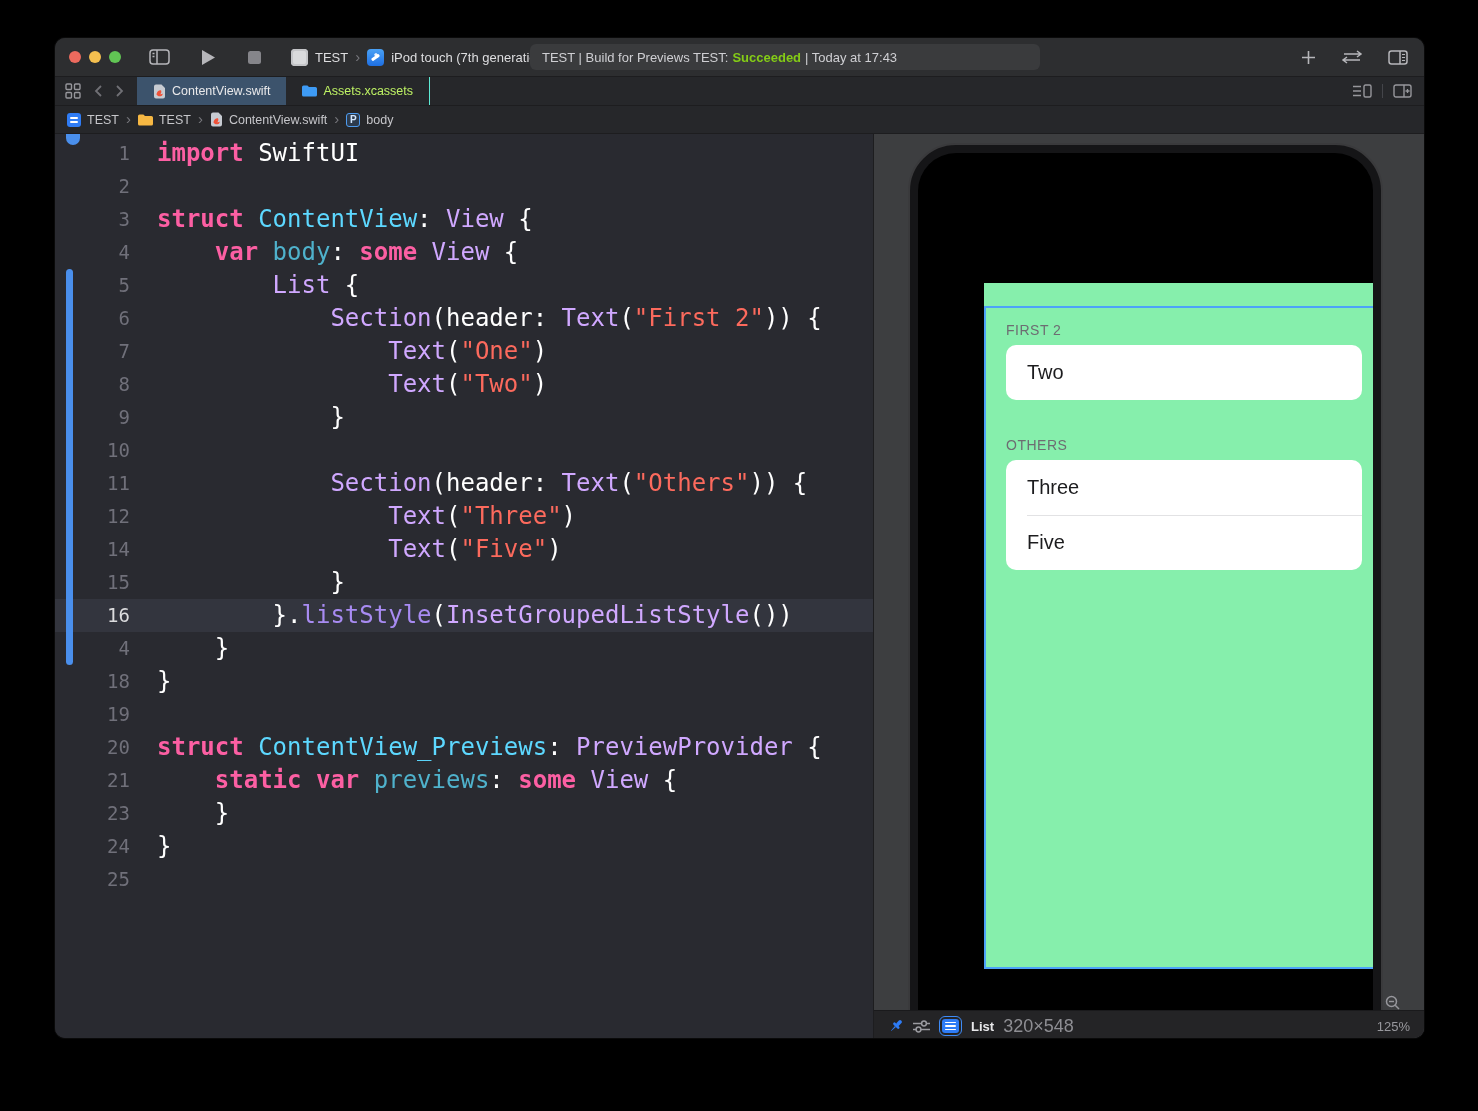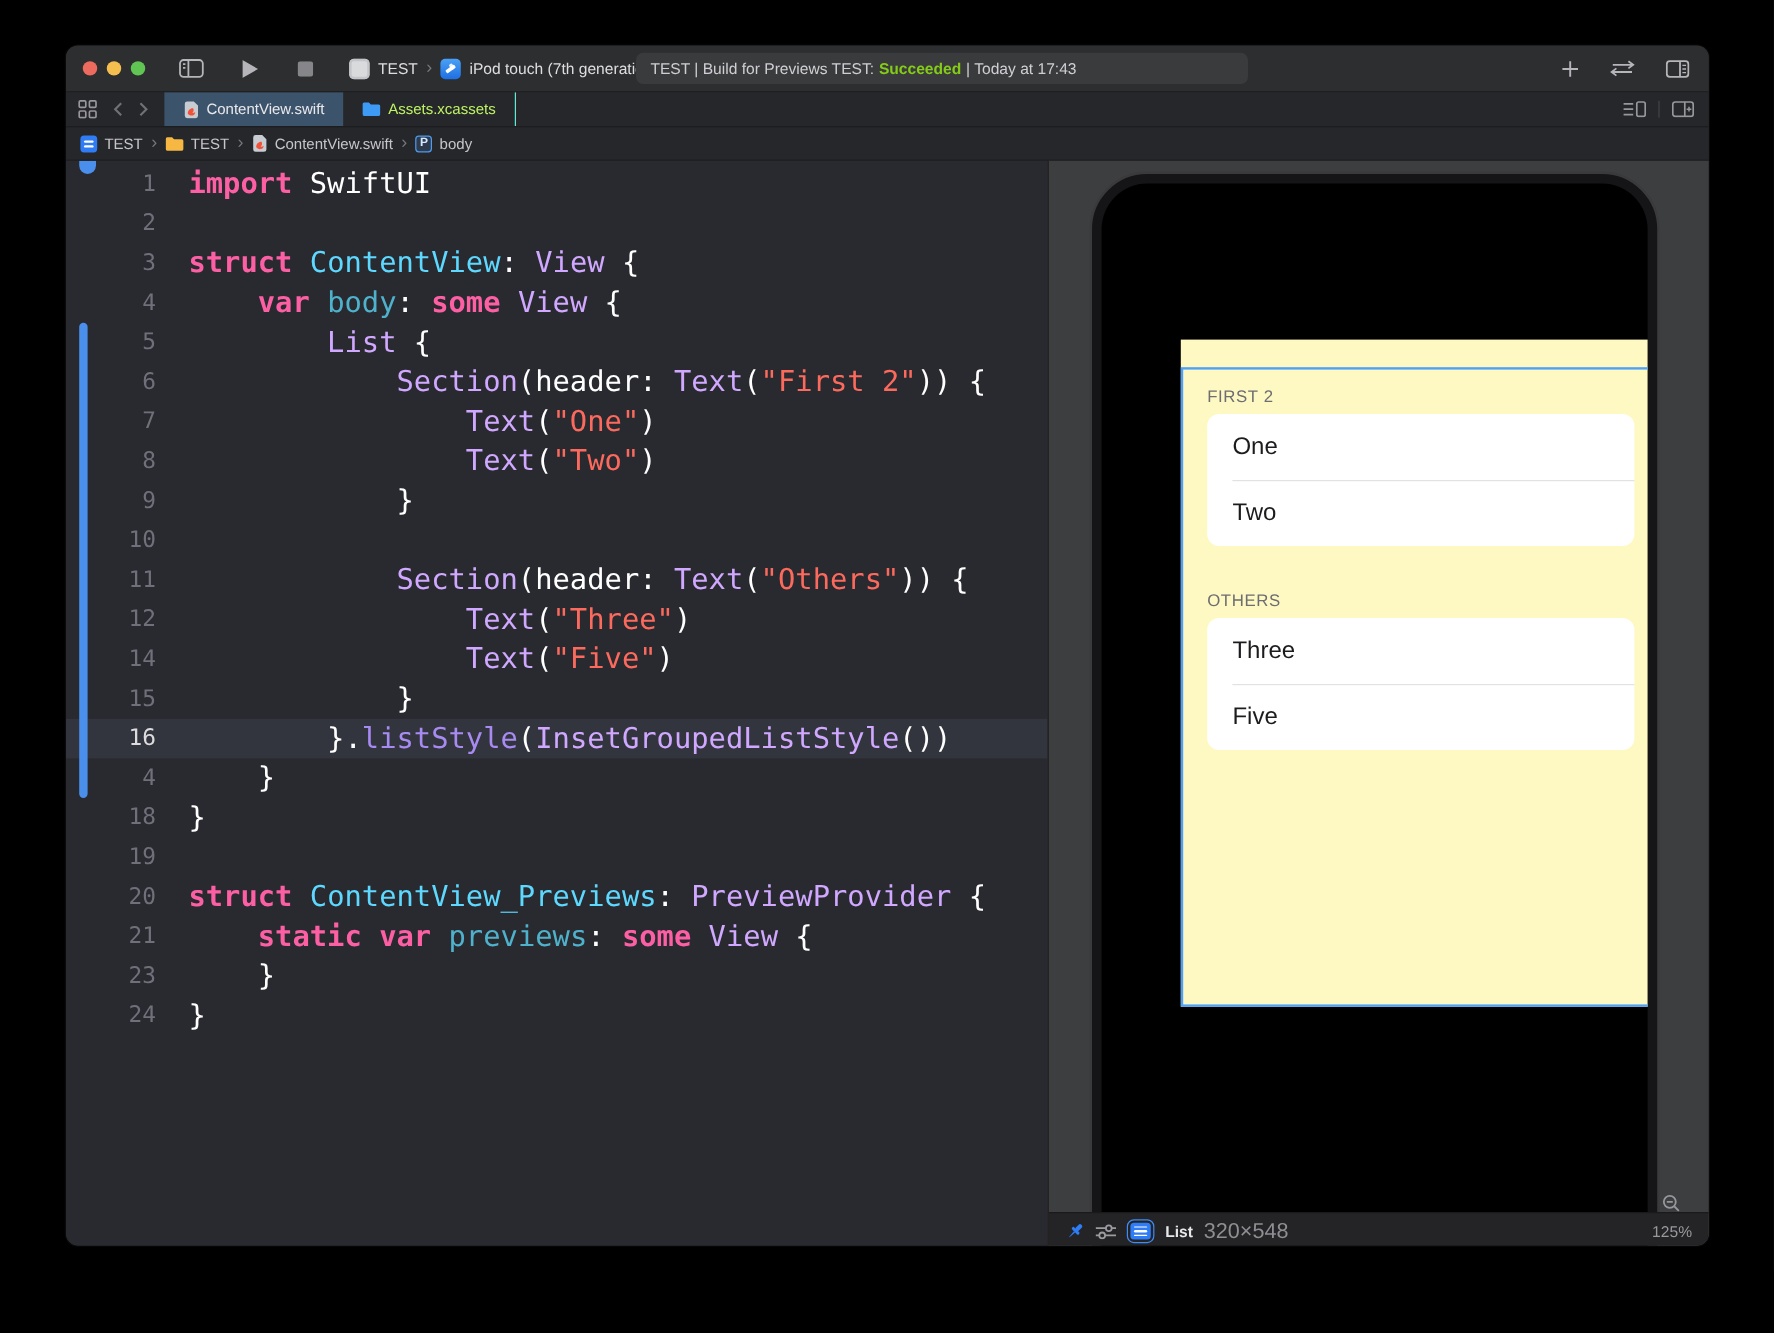--- a/index.html
+++ b/index.html
@@ -50,21 +50,21 @@
   .t-type{color:#D0A8FF;}
   .t-fn{color:#A88BF2;}
   .t-proj{color:#ACF2E4;}
   .t-str{color:#FC6A5D;}
   .changebar{position:absolute;left:11px;top:135px;width:7px;height:396px;background:#4A8FEC;border-radius:4px;}
   .changecap{position:absolute;left:11px;top:0;width:14px;height:11px;background:#4A8FEC;border-radius:0 0 7px 7px;}
   
   .canvas{position:relative;flex:1;background:#3D3E40;border-left:1px solid #1d1d1f;overflow:hidden;}
   .phone{position:absolute;left:34px;top:9px;width:475px;height:1060px;border-radius:48px;background:#151517;border:2px solid #3A3A3C;box-sizing:border-box;}
   .screen{position:absolute;left:8px;right:8px;top:8px;bottom:8px;background:#000;border-radius:38px;overflow:hidden;}
-  .appcontent{position:absolute;left:66px;top:130px;width:400px;height:556px;background:#fef9c3;}
+  .appcontent{position:absolute;left:66px;top:130px;width:400px;height:686px;background:#86efac;}
   .sel-box{position:absolute;left:0;right:0;top:23px;bottom:0;border:2px solid #4DA2F8;box-sizing:border-box;padding-top:14px;}
   .sec-header{margin:0 0 7px 20px;font-size:14px;color:#6D6D72;letter-spacing:.5px;}
   .sec-header + .card + .sec-header{margin-top:37px;}
   .card{margin:0 20px;background:#fff;border-radius:10px;}
   .row{height:55px;line-height:55px;padding-left:21px;font-size:20px;color:#1C1C1E;position:relative;}
   .row + .row::before{content:"";position:absolute;left:21px;right:0;top:0;height:1px;background:#E2E2E4;}
   .canvas-bar{position:absolute;left:0;right:0;bottom:0;height:30px;background:#242426;border-top:1px solid #1a1a1c;display:flex;align-items:center;gap:9px;padding:0 14px;z-index:5;}
   .cb-label{color:#E8E8EA;font-size:13px;font-weight:700;}
   .cb-size{color:#8E8E93;font-size:18px;}
   .cb-right{margin-left:auto;display:flex;align-items:center;gap:8px;color:#98989D;font-size:13px;flex-direction:column;}
@@ -245,34 +245,34 @@
           <div class="code-line"><span class="ln">14</span><span class="codetxt"><span class="t-pl">                </span><span class="t-type">Text</span><span class="t-pl">(</span><span class="t-str">"Five"</span><span class="t-pl">)</span></span></div>
           <div class="code-line"><span class="ln">15</span><span class="codetxt"><span class="t-pl">            }</span></span></div>
           <div class="code-line active"><span class="ln">16</span><span class="codetxt"><span class="t-pl">        }.</span><span class="t-fn">listStyle</span><span class="t-pl">(</span><span class="t-type">InsetGroupedListStyle</span><span class="t-pl">())</span></span></div>
           <div class="code-line"><span class="ln">4</span><span class="codetxt"><span class="t-pl">    }</span></span></div>
           <div class="code-line"><span class="ln">18</span><span class="codetxt"><span class="t-pl">}</span></span></div>
           <div class="code-line"><span class="ln">19</span><span class="codetxt"></span></div>
           <div class="code-line"><span class="ln">20</span><span class="codetxt"><span class="t-kw">struct</span><span class="t-pl"> </span><span class="t-tdecl">ContentView_Previews</span><span class="t-pl">: </span><span class="t-type">PreviewProvider</span><span class="t-pl"> {</span></span></div>
           <div class="code-line"><span class="ln">21</span><span class="codetxt"><span class="t-pl">    </span><span class="t-kw">static</span><span class="t-pl"> </span><span class="t-kw">var</span><span class="t-pl"> </span><span class="t-vdecl">previews</span><span class="t-pl">: </span><span class="t-kw">some</span><span class="t-pl"> </span><span class="t-type">View</span><span class="t-pl"> {</span></span></div>
           <div class="code-line"><span class="ln">23</span><span class="codetxt"><span class="t-pl">    }</span></span></div>
           <div class="code-line"><span class="ln">24</span><span class="codetxt"><span class="t-pl">}</span></span></div>
+          <div class="code-line"><span class="ln">25</span><span class="codetxt"></span></div>
         </div>
       <div class="changecap"></div>
       <div class="changebar"></div>
     </div>
 
     <div class="canvas">
       <div class="phone">
         <div class="screen">
           <div class="appcontent">
             <div class="sel-box">
               <div>
                   <div class="sec-header">FIRST 2</div>
                   <div class="card">
-                    <div class="row">One</div>
                     <div class="row">Two</div>
                   </div>
                   <div class="sec-header">OTHERS</div>
                   <div class="card">
                     <div class="row">Three</div>
                     <div class="row">Five</div>
                   </div>
                 </div>
             </div>
           </div>

